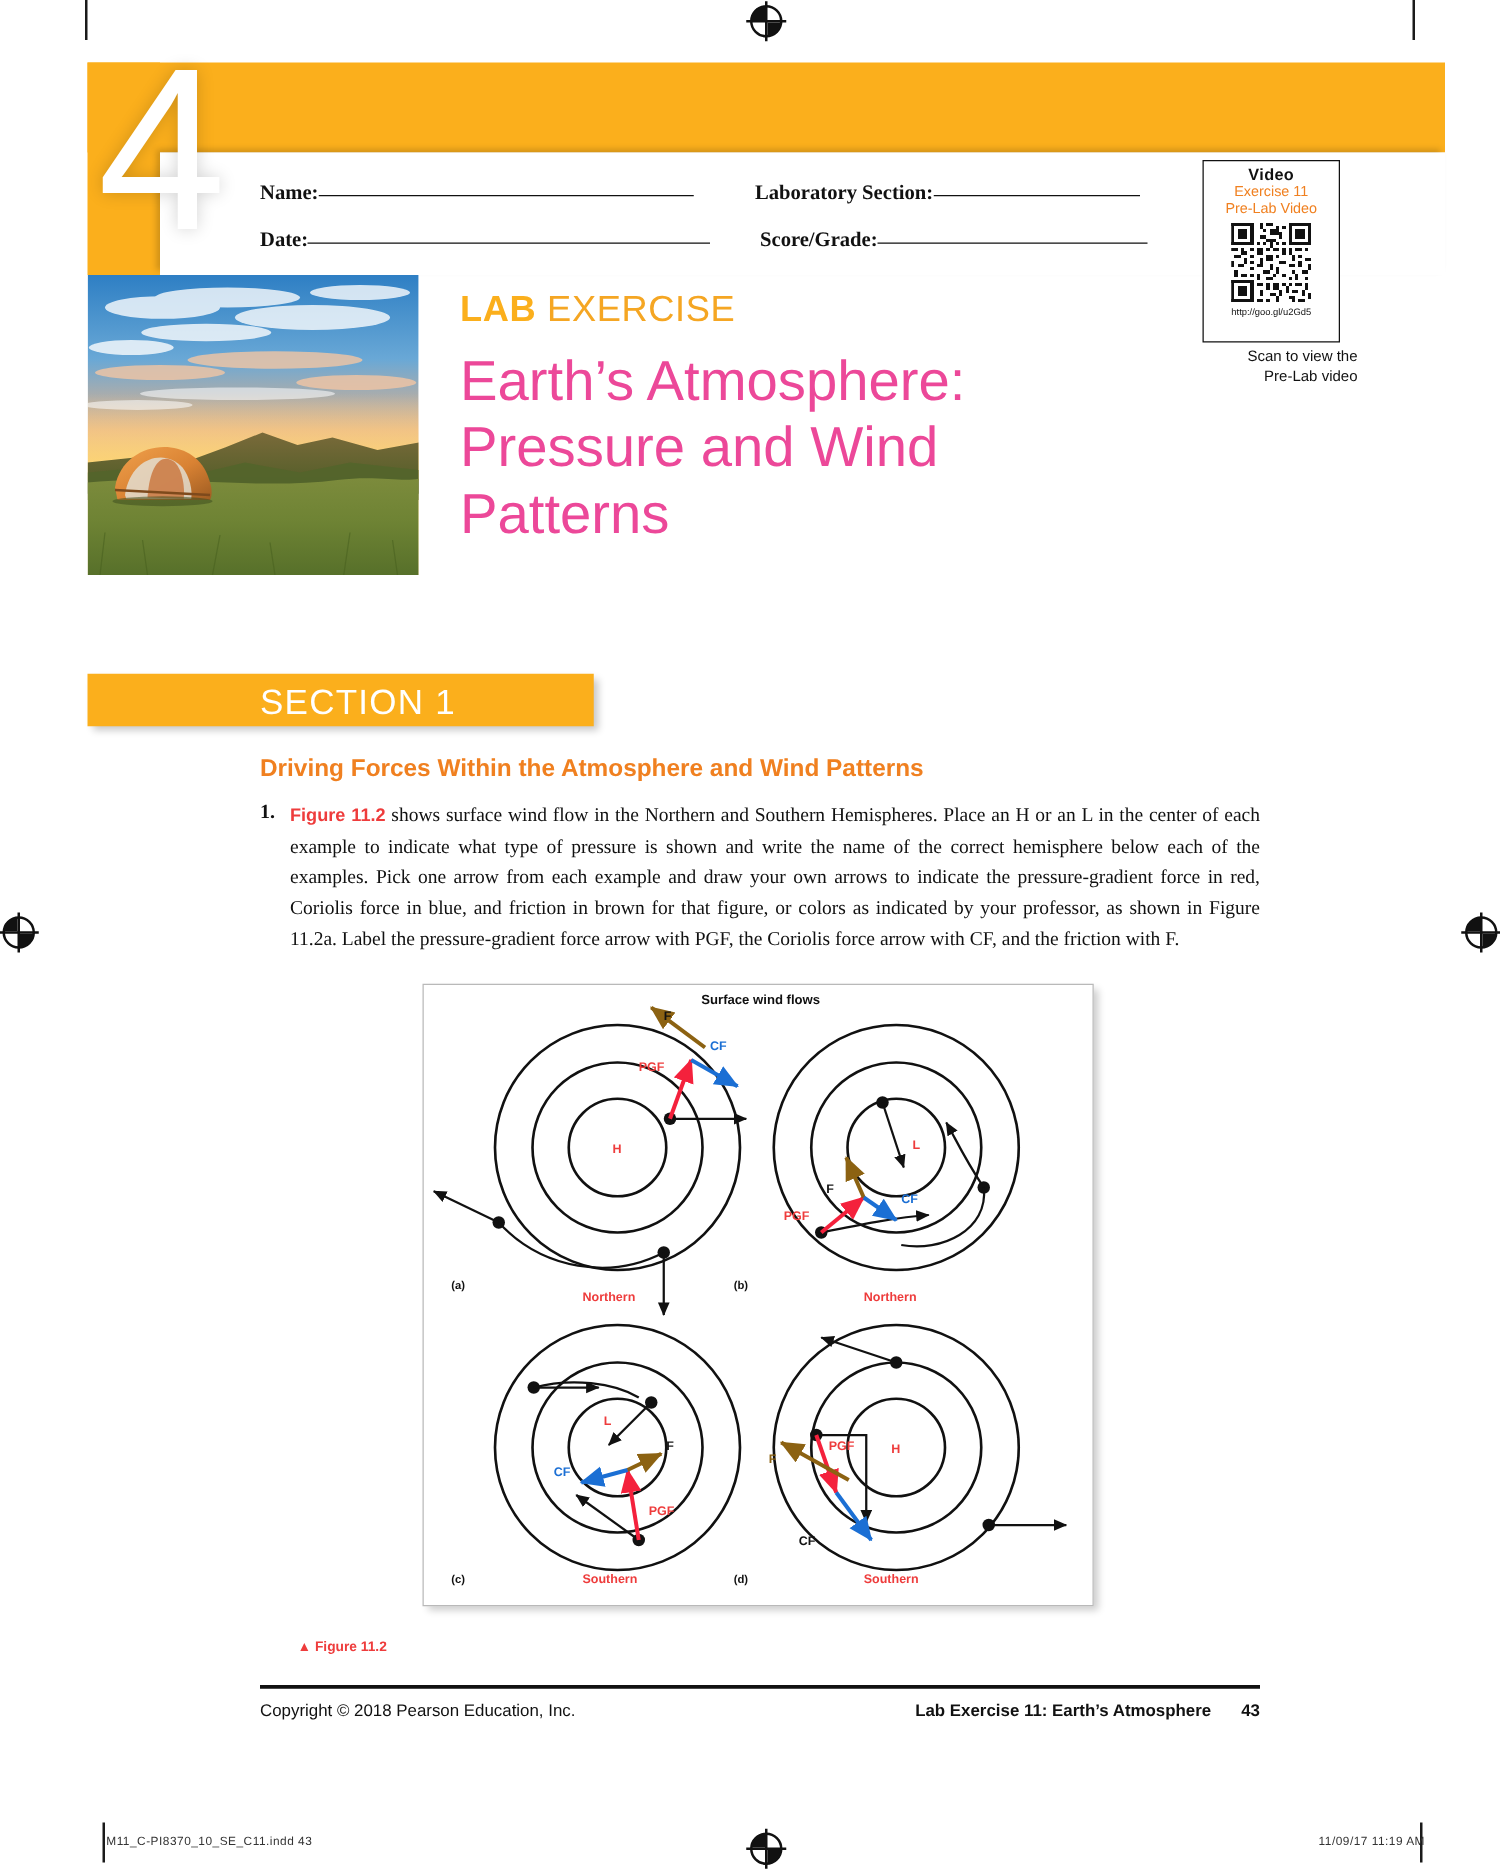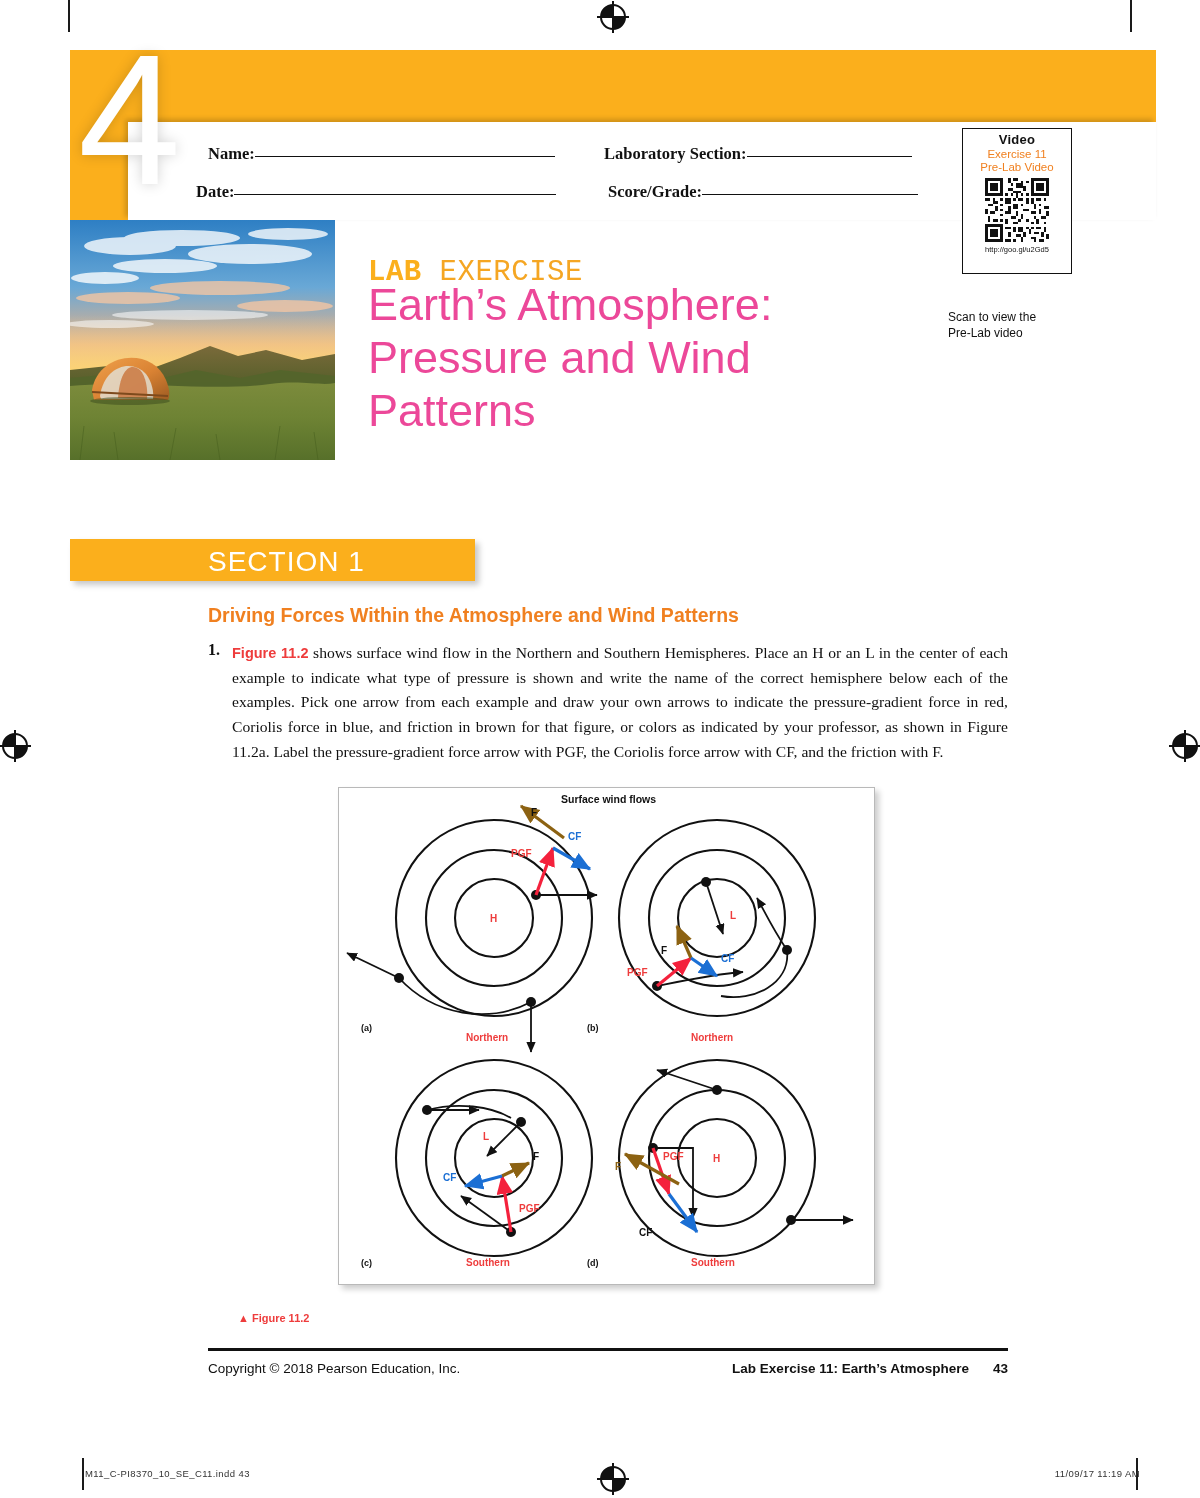--- a/index.html
+++ b/index.html
@@ -39,36 +39,36 @@
   .video-box {
     position:absolute; left:962px; top:128px; width:110px; height:146px;
     border:1.4px solid #111; background:#fff; text-align:center;
   }
   .video-title { font-family:"Liberation Sans", sans-serif; font-weight:700; font-size:13px; color:#111;
                  letter-spacing:.3px; margin-top:3px; }
   .video-sub { font-family:"Liberation Sans", sans-serif; font-size:11.5px; color:#F08020;
                line-height:1.12; margin-top:1px; }
   .qr-wrap { margin:4px auto 0; width:64px; height:64px; }
   .video-url { font-family:"Liberation Sans", sans-serif; font-size:7.5px; color:#111; margin-top:3px; }
-  .video-scan { position:absolute; left:948px; top:278px; width:138px; text-align:left;
-                font-family:"Liberation Sans", sans-serif; font-size:12px; color:#111; line-height:1.3;margin-top:32px; }
+  .video-scan { position:absolute; left:948px; top:278px; width:138px; text-align:right;
+                font-family:"Liberation Sans", sans-serif; font-size:12px; color:#111; line-height:1.3; }
 
   
   .hero { position:absolute; left:70px; top:220px; width:265px; height:240px; overflow:hidden; }
   .hero-num {
     position:absolute; left:0; top:0; width:265px; height:240px;
     display:flex; align-items:center; justify-content:center;
     font-family:"Liberation Sans", sans-serif; font-weight:400; font-size:185px;
     color:#ffffff; letter-spacing:6px; line-height:1;
     text-shadow:0 0 14px rgba(0,0,0,.18);
   }
 
   
   .lab-exercise { position:absolute; left:368px; top:232px;
-    font-family:Liberation Mono, monospace; font-size:29px; color:#F5A623; letter-spacing:.5px;margin-top:24px; }
+    font-family:Liberation Sans, sans-serif; font-size:29px; color:#F5A623; letter-spacing:.5px; }
   .lab-exercise b { font-weight:700; color:#FBAF1C; }
   .lab-exercise span.ex { font-weight:400; color:#F5A623; }
   .main-title { position:absolute; left:368px; top:278px; width:560px;
     font-family:"Liberation Sans", sans-serif; font-weight:400; font-size:45px; line-height:1.18;
     color:#ec4899; }
   .activities { position:absolute; left:208px; top:480px;
     font-family:"Liberation Sans", sans-serif; font-weight:700; font-size:25px; color:#F08020; }
 
   
   .section-banner {
@@ -156,21 +156,21 @@
   <div class="orange-top"></div>
   <div class="orange-left"></div>
   <div class="white-card"></div>
 
   <div class="form-row" style="left:208px; top:144px;text-align:center;">
     <span class="form-label">Name:</span><span class="rule" style="width:300px;"></span>
   </div>
   <div class="form-row" style="left:604px; top:144px;">
     <span class="form-label">Laboratory Section:</span><span class="rule" style="width:165px;"></span>
   </div>
-  <div class="form-row" style="left:196px; top:182px;">
+  <div class="form-row" style="left:208px; top:182px;">
     <span class="form-label">Date:</span><span class="rule" style="width:322px;"></span>
   </div>
   <div class="form-row" style="left:608px; top:182px;">
     <span class="form-label">Score/Grade:</span><span class="rule" style="width:216px;"></span>
   </div>
 
   <div class="video-box">
     <div class="video-title">Video</div>
     <div class="video-sub">
       <span>Exercise 11</span><br>

